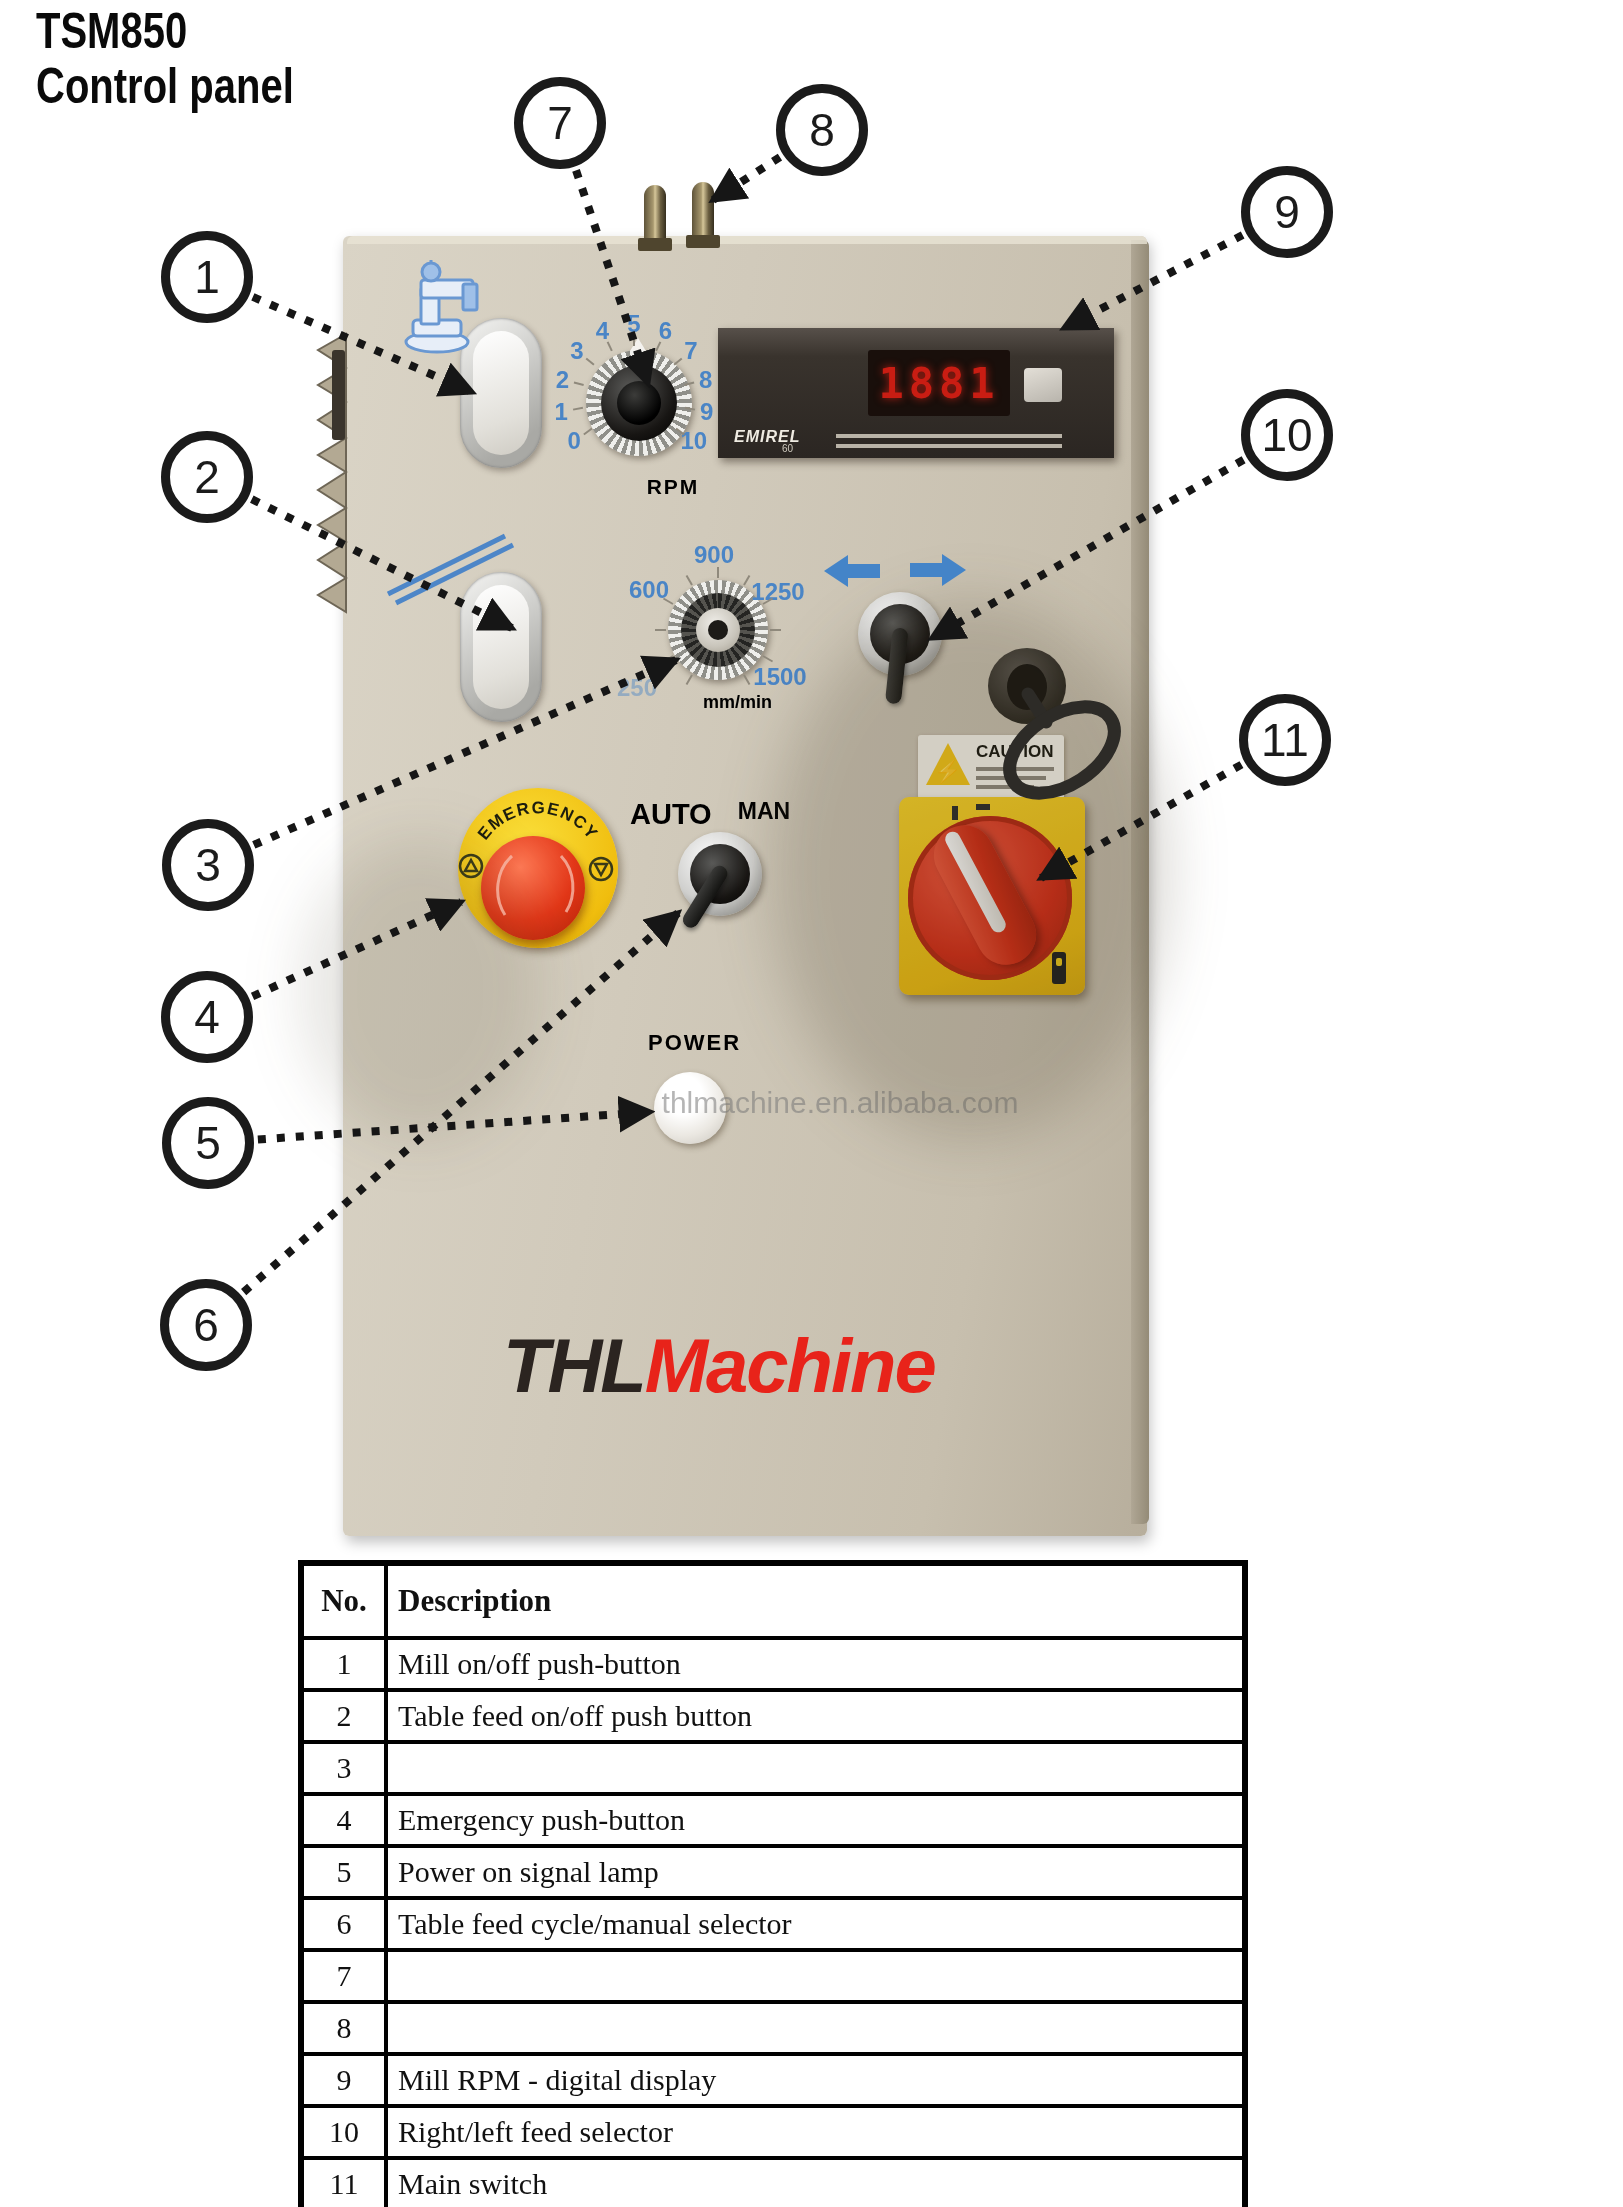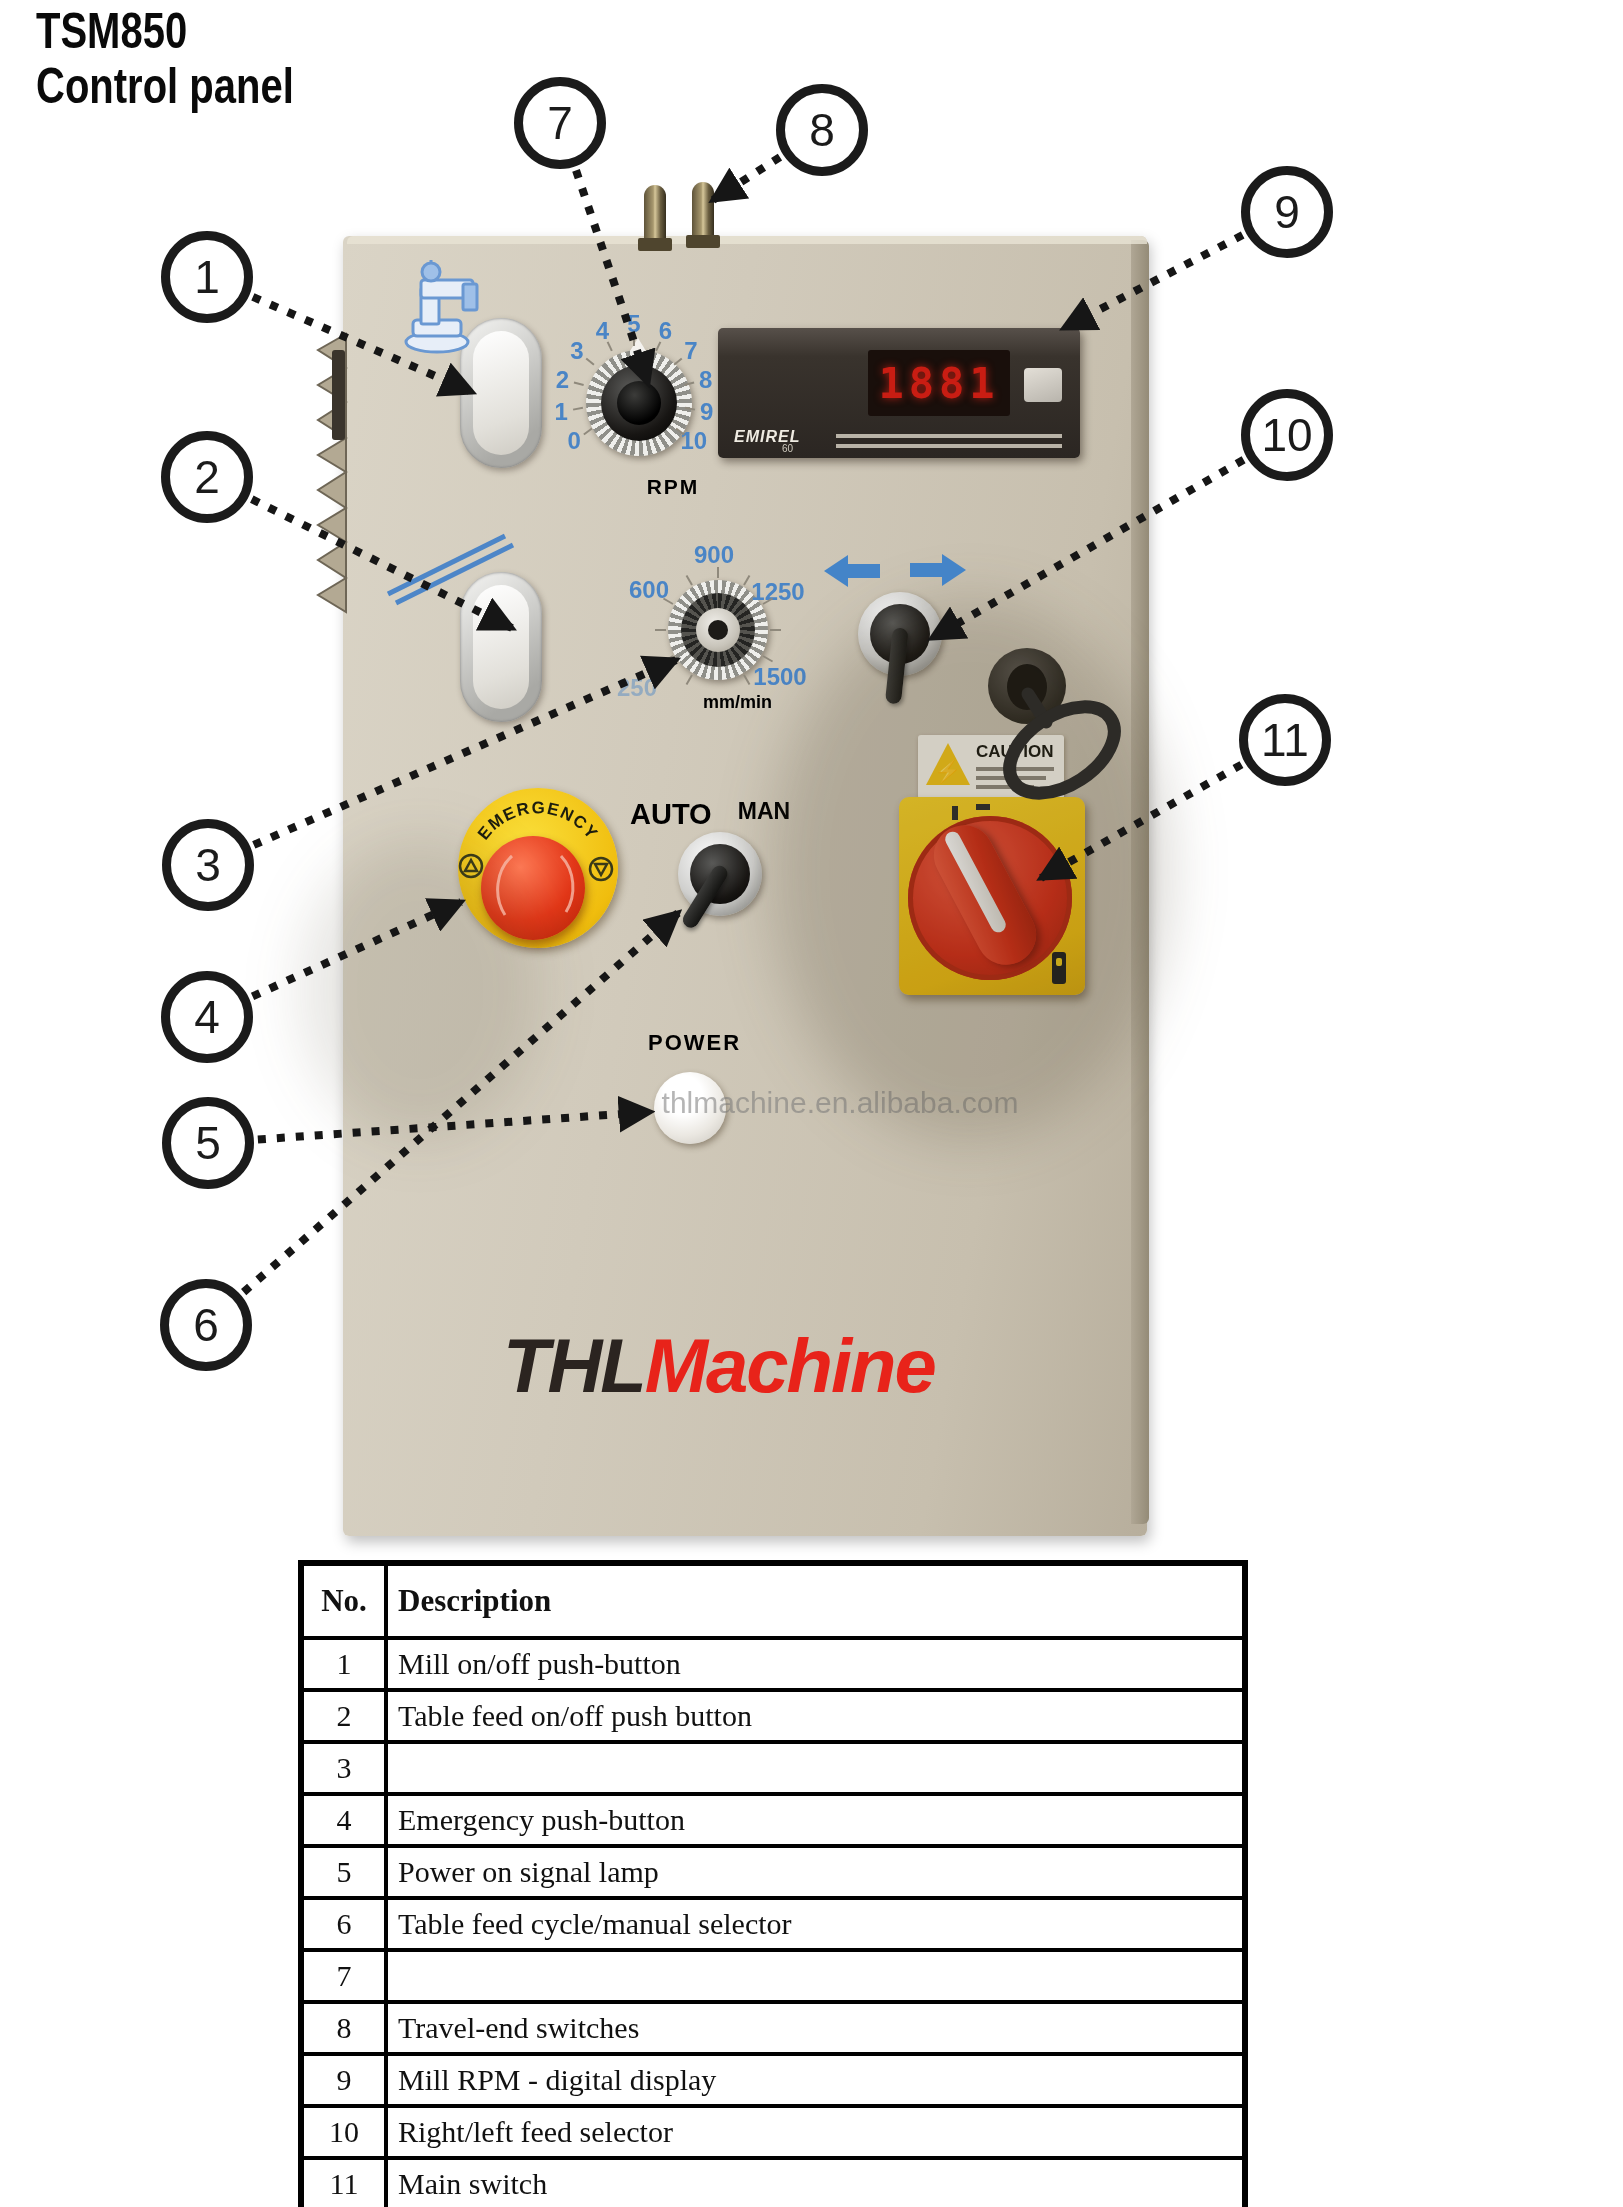--- a/index.html
+++ b/index.html
@@ -38,21 +38,21 @@
   .knurl{border-radius:50%;background:repeating-conic-gradient(#efefec 0deg 5deg,#8f8f89 5deg 10deg);}
   .dark-knob{border-radius:50%;background:radial-gradient(circle at 38% 32%,#5a5a58,#171513 65%,#000);}
   .silver-ring{border-radius:50%;background:radial-gradient(circle at 40% 32%,#fdfdfd,#cfcfcd 55%,#8e8e8a 85%,#6f6f6a);
                box-shadow:2px 3px 6px rgba(40,30,20,.4);}
   .lever{background:linear-gradient(90deg,#3a3a38,#141412);border-radius:8px;box-shadow:2px 2px 4px rgba(0,0,0,.4);}
 
   .blue-label{color:#000000;font-weight:bold;}
   .scale-num{position:absolute;color:#4a85c6;font-size:24px;font-weight:bold;transform:translate(-50%,-50%);}
 
   
-  #display{left:718px;top:328px;width:362px;height:130px;border-radius:5px;
+  #display{left:718px;top:328px;width:396px;height:130px;border-radius:0;
            background:linear-gradient(180deg,#57504a 0%,#39332d 22%,#2b2622 100%);
            box-shadow:3px 4px 8px rgba(30,20,10,.45);}
   #display .win{position:absolute;left:150px;top:22px;width:142px;height:66px;background:#190f0b;border-radius:3px;
                 display:flex;align-items:center;justify-content:center;}
   #display .digits{font-family:"DejaVu Sans Mono",monospace;font-size:42px;font-weight:bold;color:#c91d13;
                    letter-spacing:5px;text-shadow:0 0 9px rgba(255,40,25,.65);}
   #display .btn{position:absolute;left:306px;top:40px;width:38px;height:34px;border-radius:4px;
                 background:linear-gradient(160deg,#e3dfd7,#b8b4ac);}
   #display .brand{position:absolute;left:16px;bottom:12px;color:#efebe2;font-size:16px;font-weight:bold;
                   font-style:italic;letter-spacing:1px;}
@@ -376,21 +376,20 @@
       </div>
       <div class="lrow body">
         <div class="c1">6</div>
         <div class="c2">Table feed cycle/manual selector</div>
       </div>
       <div class="lrow body">
         <div class="c1">7</div>
       </div>
       <div class="lrow body">
         <div class="c1">8</div>
-        <div class="c2">Travel-end switches</div>
       </div>
       <div class="lrow body">
         <div class="c1">9</div>
         <div class="c2">Mill RPM - digital display</div>
       </div>
       <div class="lrow body">
         <div class="c1">10</div>
         <div class="c2">Right/left feed selector</div>
       </div>
       <div class="lrow body">

